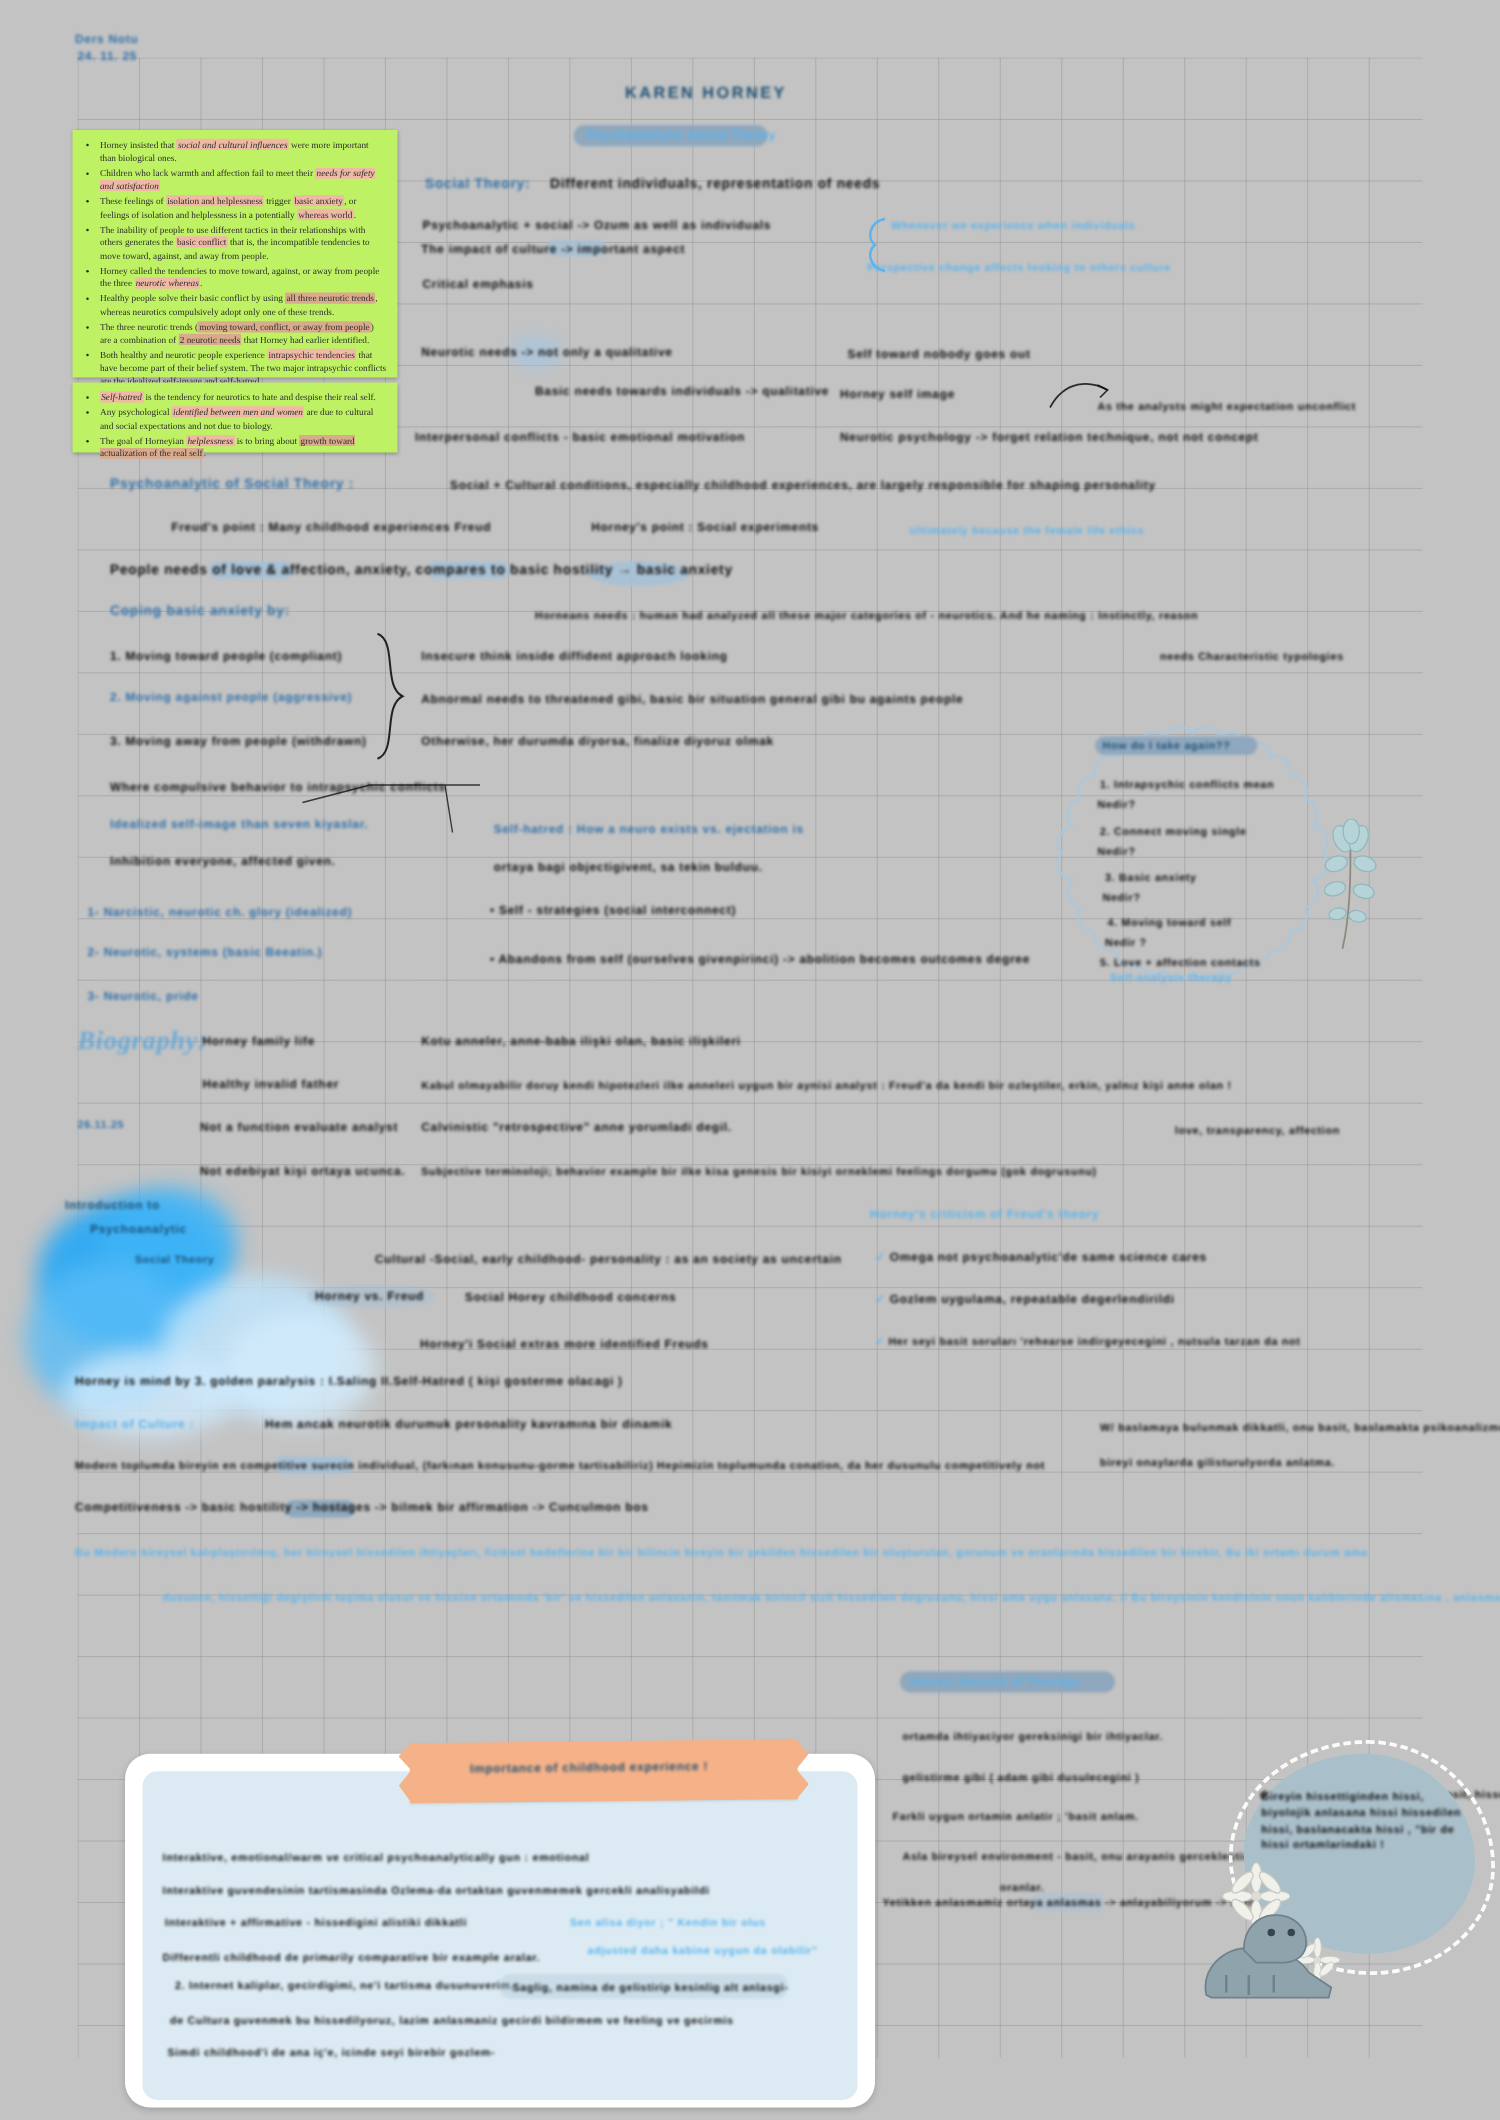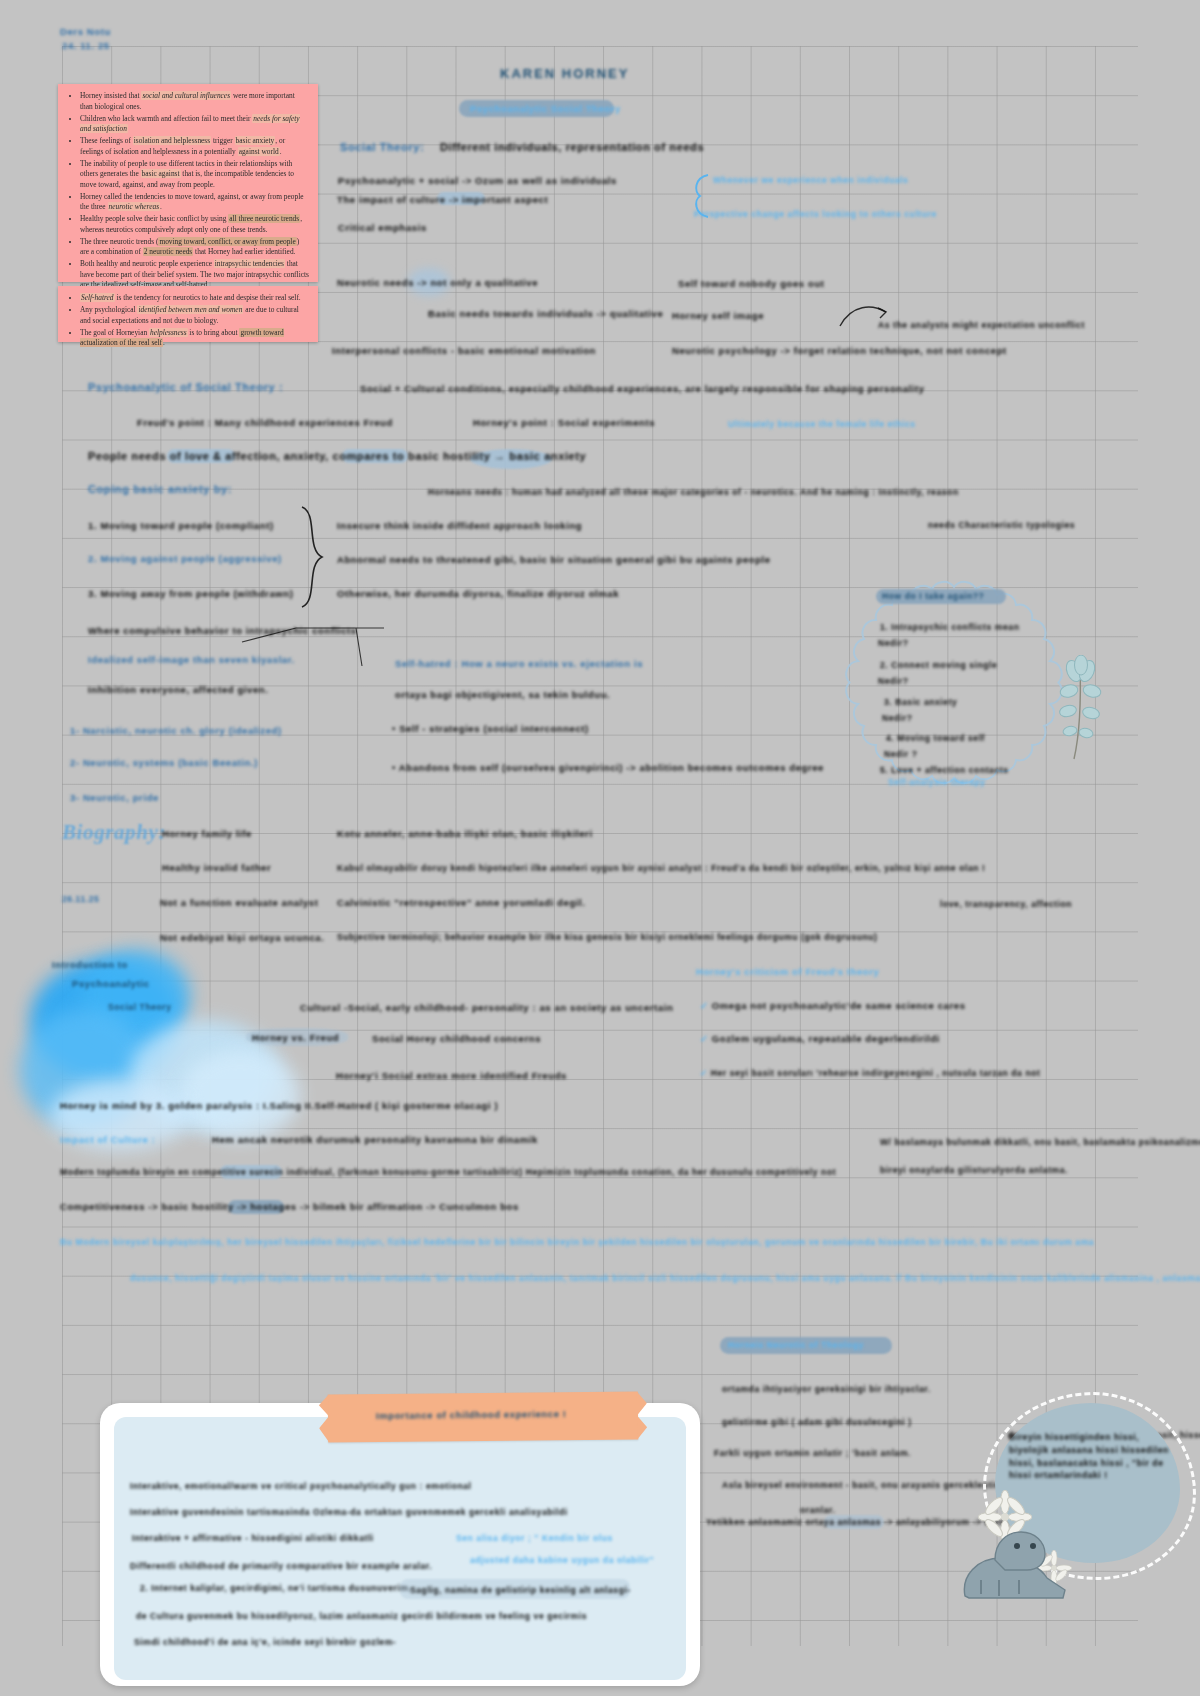--- a/index.html
+++ b/index.html
@@ -42,23 +42,23 @@
   
   .pill{
     position:absolute;border-radius:10px;background:#8ba6bd;opacity:.92;
     filter:blur(1.1px);
   }
   .pill.soft{background:#a7c1d6;}
   .pill.round{border-radius:50%;background:#9ec6e8;opacity:.55;filter:blur(5px);}
 
   
   .paste{
-    position:absolute;background:#fca5a5;
+    position:absolute;background:#bef264;
     box-shadow:0 1px 3px rgba(0,0,0,.28);
-    padding:7px 9px;box-sizing:border-box;
+    padding:7px 9px;box-sizing:border-box;margin-top:20px;
   }
   .paste ul{margin:0;padding-left:13px;}
   .paste li{
     font-family:"Liberation Serif", serif;
     font-size:7.4px;line-height:1.42;color:#2b2b2b;
     margin:0 0 1.5px 0;filter:blur(.45px);
   }
   .paste .hl{background:#f0b9a6;padding:0 1px;border-radius:1px;}
   .paste .hl2{background:#d9ab8c;padding:0 1px;border-radius:1px;}
   .paste .it{font-style:italic;}
@@ -120,22 +120,22 @@
   <div class="hw blue xs" style="left:62px;top:894px;">26.11.25</div>
 
   <div class="hw navy lg" style="left:500px;top:66px;letter-spacing:2px;">KAREN   HORNEY</div>
   <div class="pill" style="left:459px;top:100px;width:155px;height:17px;"></div>
   <div class="hw lblue sm" style="left:470px;top:103px;">Psychoanalytic Social Theory</div>
 
   <div class="paste" style="left:58px;top:84px;width:260px;height:198px;">
     <ul>
       <li>Horney insisted that <span class="hl it">social and cultural influences</span> were more important than biological ones.</li>
       <li>Children who lack warmth and affection fail to meet their <span class="hl it">needs for safety and satisfaction</span></li>
-      <li>These feelings of <span class="hl">isolation and helplessness</span> trigger <span class="hl">basic anxiety</span>, or feelings of isolation and helplessness in a potentially <span class="hl">against world</span>.</li>
-      <li>The inability of people to use different tactics in their relationships with others generates the <span class="hl">basic against</span> that is, the incompatible tendencies to move toward, against, and away from people.</li>
+      <li>These feelings of <span class="hl">isolation and helplessness</span> trigger <span class="hl">basic anxiety</span>, or feelings of isolation and helplessness in a potentially <span class="hl">whereas world</span>.</li>
+      <li>The inability of people to use different tactics in their relationships with others generates the <span class="hl">basic conflict</span> that is, the incompatible tendencies to move toward, against, and away from people.</li>
       <li>Horney called the tendencies to move toward, against, or away from people the three <span class="hl it">neurotic whereas</span>.</li>
       <li>Healthy people solve their basic conflict by using <span class="hl2">all three neurotic trends</span>, whereas neurotics compulsively adopt only one of these trends.</li>
       <li>The three neurotic trends (<span class="hl2">moving toward, conflict, or away from people</span>) are a combination of <span class="hl2">2 neurotic needs</span> that Horney had earlier identified.</li>
       <li>Both healthy and neurotic people experience <span class="hl">intrapsychic tendencies</span> that have become part of their belief system. The two major intrapsychic conflicts are the idealized self-image and self-hatred.</li>
       <li>The <span class="hl it">idealized self-image</span> results in neurotics' attempts to build <span class="hl2">a godlike picture of themselves</span></li>
     </ul>
   </div>
   <div class="paste" style="left:58px;top:286px;width:260px;height:56px;">
     <ul>
       <li><span class="hl it">Self-hatred</span> is the tendency for neurotics to hate and despise their real self.</li>

